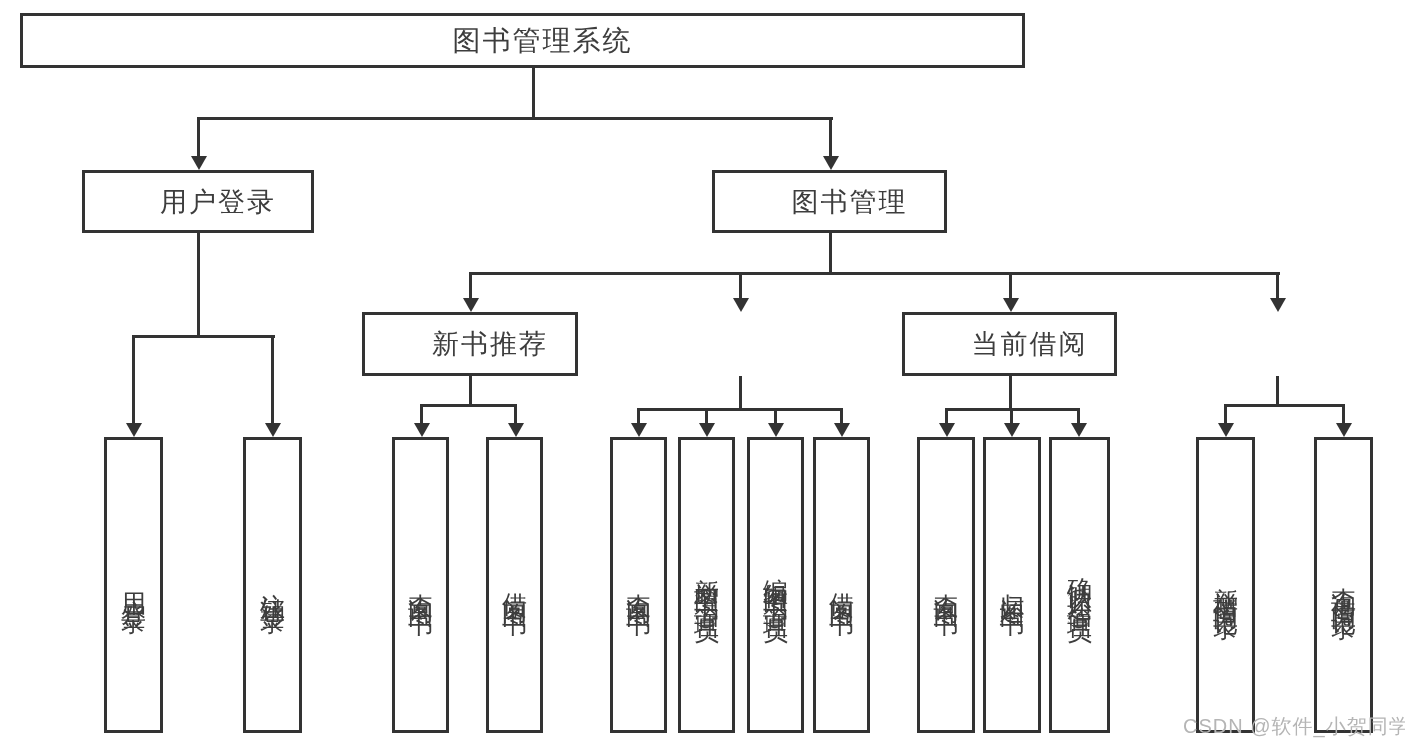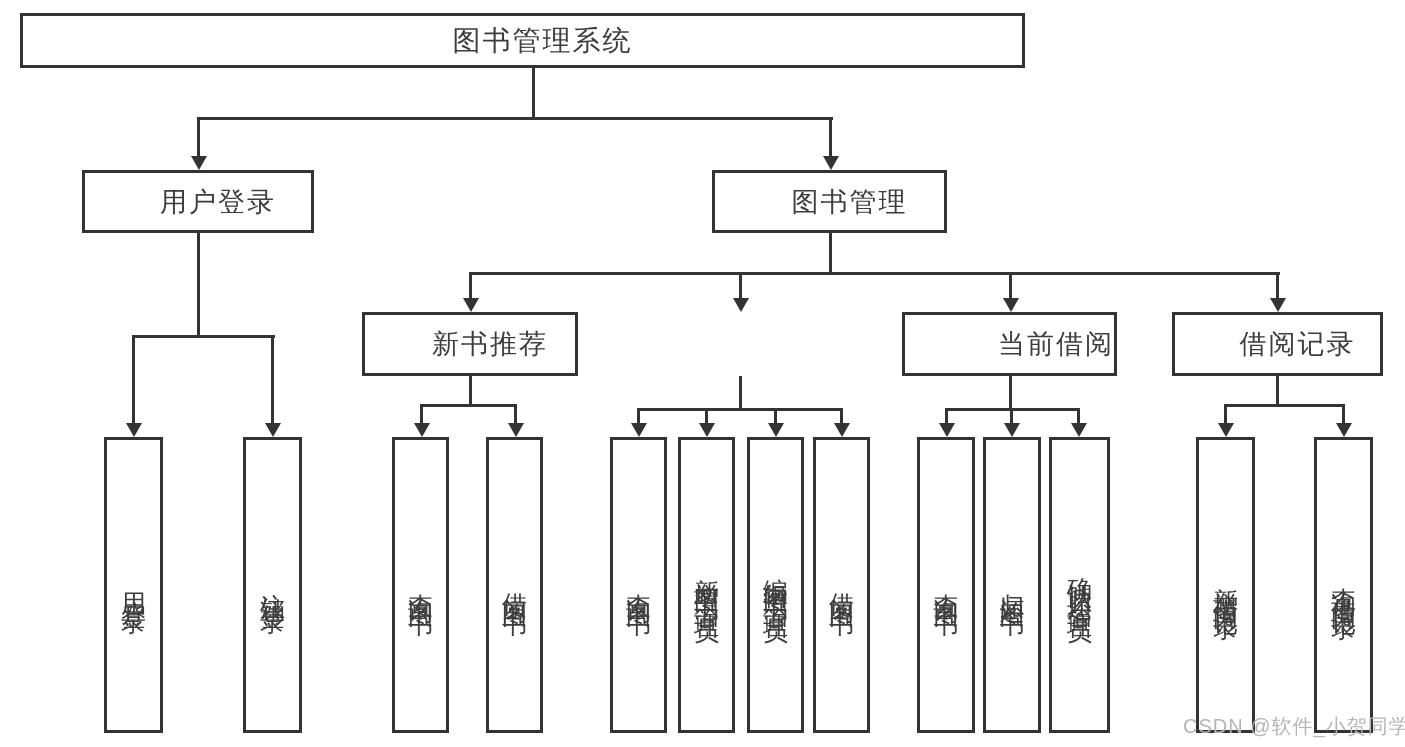--- a/index.html
+++ b/index.html
@@ -97,25 +97,22 @@
   <div class="hbox" style="left:82px;top:170px;width:232px;height:63px;">
     <span>用户登录</span>
   </div>
   <div class="hbox" style="left:362px;top:312px;width:216px;height:64px;">
     <span>新书推荐</span>
   </div>
 
   <div class="hbox" style="left:712px;top:170px;width:235px;height:63px;">
     <span>图书管理</span>
   </div>
-  <div class="hbox" style="left:902px;top:312px;width:215px;height:64px;justify-content:flex-end;">
+  <div class="hbox" style="left:902px;top:312px;width:215px;height:64px;">
     <span>当前借阅</span>
-  </div>
-  <div class="hbox" style="left:1172px;top:312px;width:211px;height:64px;">
-    <span>借阅记录</span>
   </div>
 
   <div class="vbox" style="left:104px;width:59px;">
     <span class="vtext">用户登录</span>
   </div>
   <div class="vbox" style="left:243px;width:59px;">
     <span class="vtext">注销登录</span>
   </div>
 
   <div class="vbox" style="left:392px;width:57px;">

